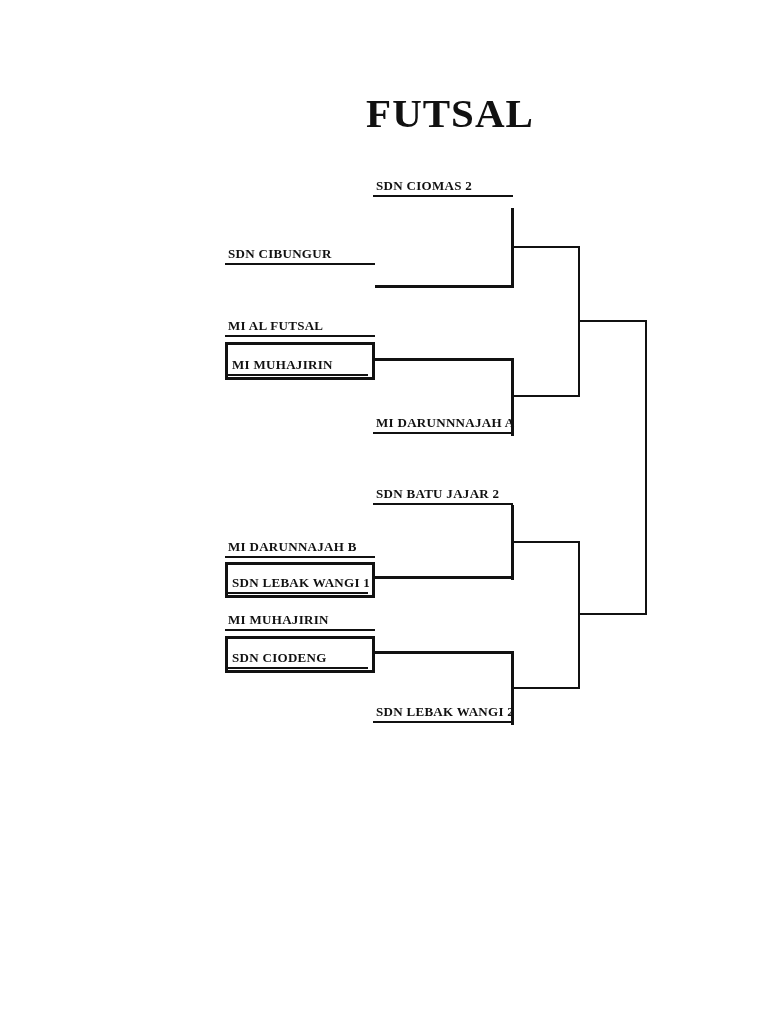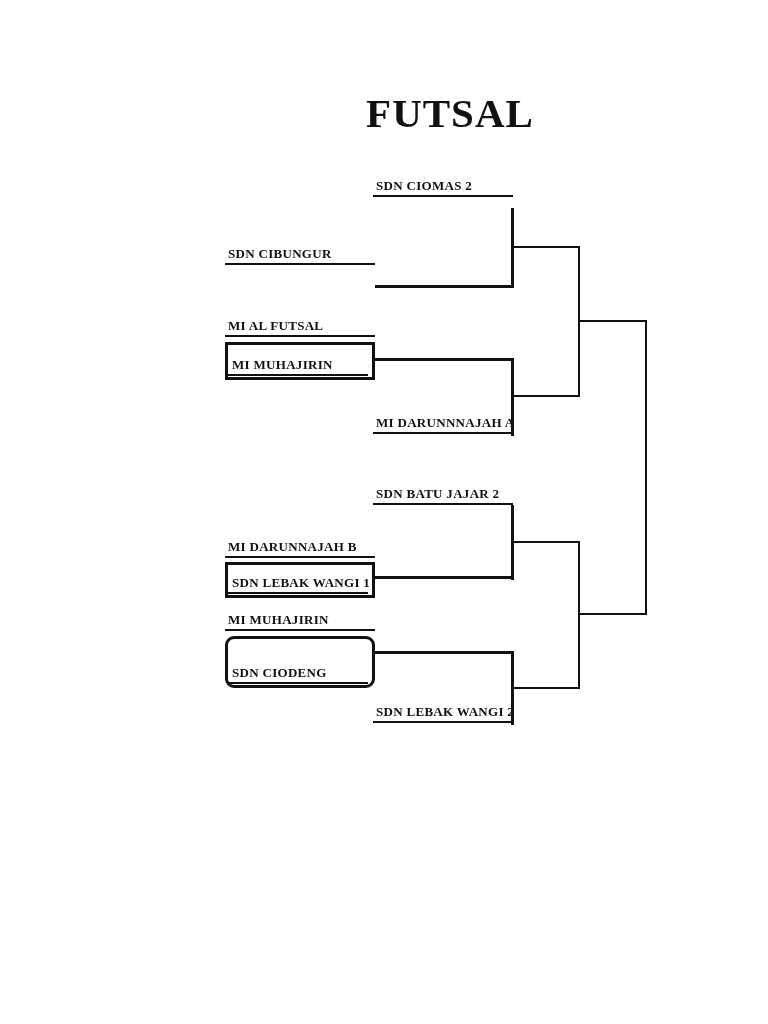--- a/index.html
+++ b/index.html
@@ -69,21 +69,21 @@
   <div class="team w140" style="top:415px;">MI DARUNNNAJAH A</div>
 
   <div class="team w140" style="top:486px;">SDN BATU JAJAR 2</div>
 
   <div class="team w150" style="top:539px;">MI DARUNNAJAH B</div>
   <div class="match-box" style="top:562px; height:36px;padding-left:32px;">
     <div class="team-inner">SDN LEBAK WANGI 1</div>
   </div>
 
   <div class="team w150" style="top:612px;">MI MUHAJIRIN</div>
-  <div class="match-box" style="top:636px; height:52px;border-radius:9px;">
+  <div class="match-box" style="top:636px; height:37px;">
     <div class="team-inner">SDN CIODENG</div>
   </div>
 
   <div class="team w140" style="top:704px;">SDN LEBAK WANGI 2</div>
 
   <div class="line" style="left:375px; top:285px; width:138px; height:3px;"></div>
   <div class="line" style="left:375px; top:358px; width:138px; height:3px;"></div>
   <div class="line" style="left:375px; top:576px; width:138px; height:3px;"></div>
   <div class="line" style="left:375px; top:651px; width:138px; height:3px;"></div>
 

